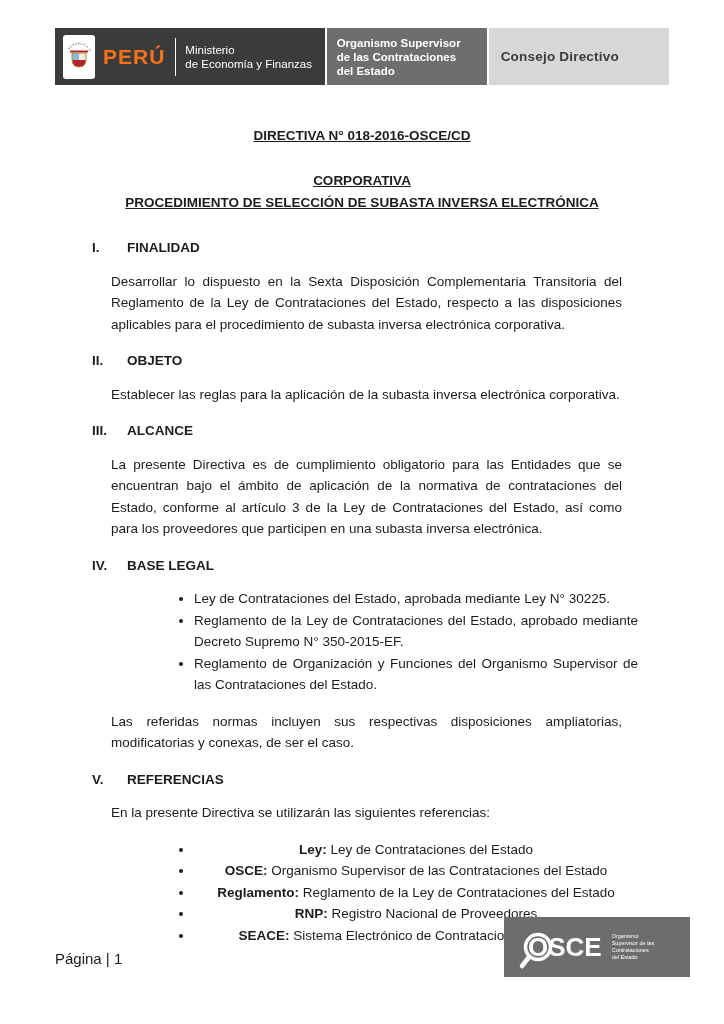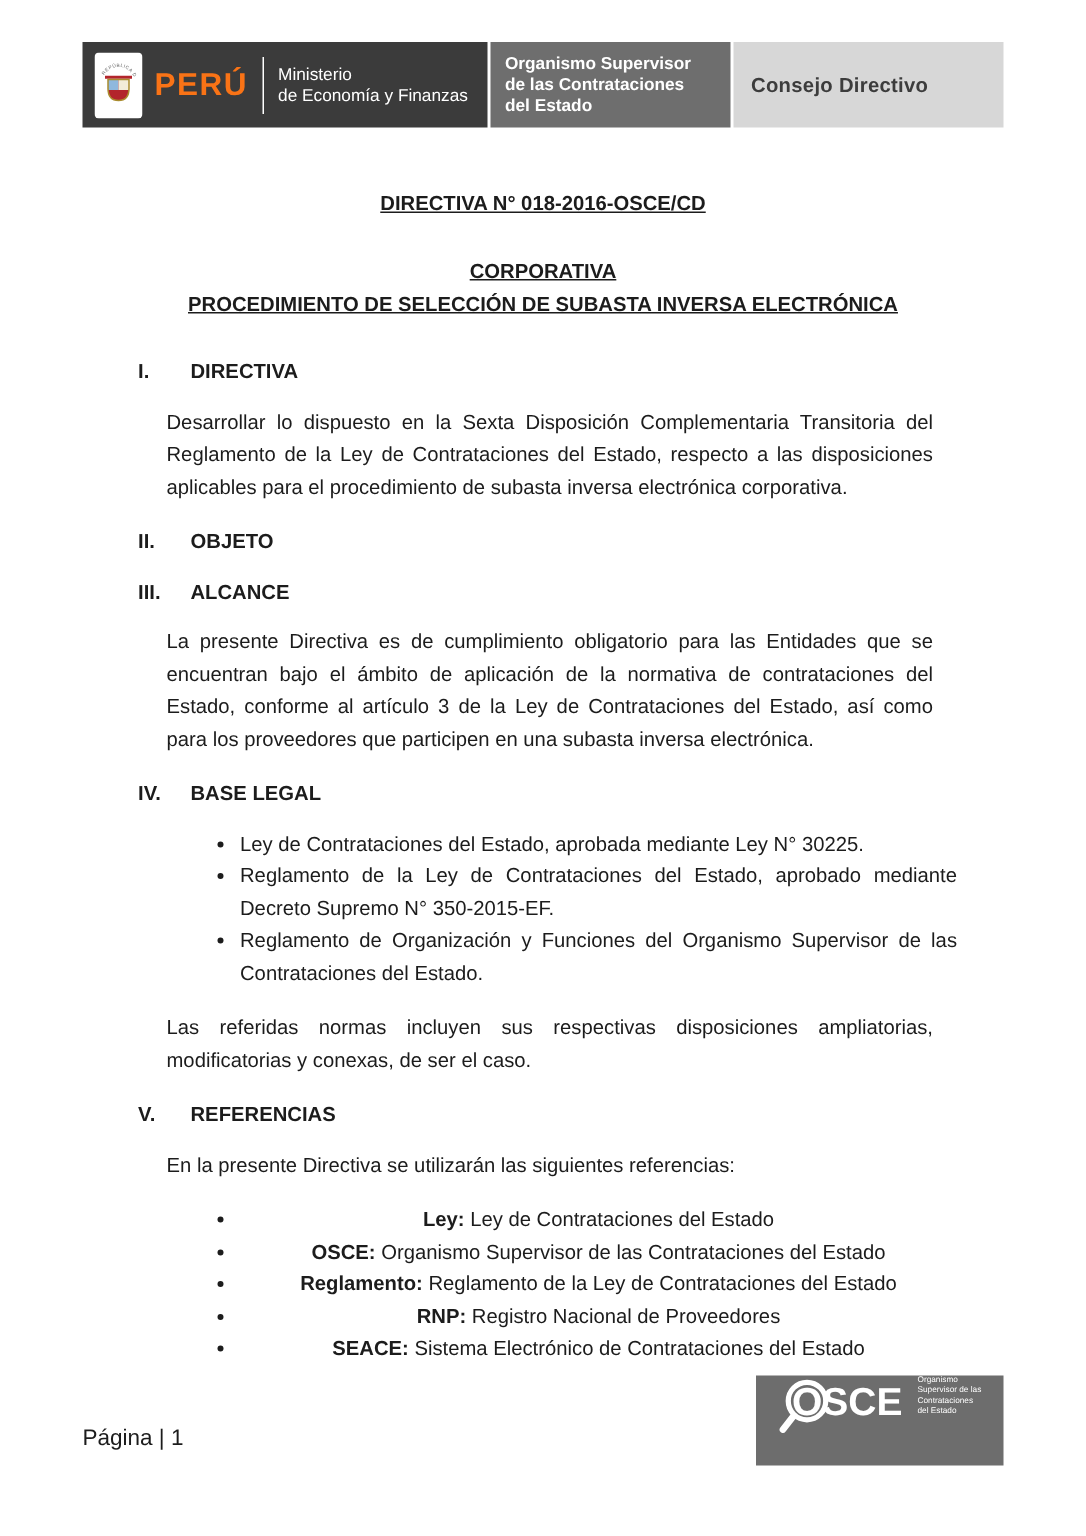--- a/index.html
+++ b/index.html
@@ -52,29 +52,29 @@
   .sec-head { display:flex; font-weight:bold; line-height:21.5px; margin-bottom:12px; }
   .numeral { flex:none; width:35px; margin-left:37px; }
   .body-text {
     margin:0 0 15px 56px; width:511px;
     text-align:justify; line-height:21.5px;
   }
   ul.bullets {
     margin:0 0 15px 72px; padding-left:33px; width:511px;
     line-height:21.5px; list-style:disc;
   }
-  ul.bullets li { text-align:justify; }
+  ul.bullets li { text-align:justify;margin-left:34px; }
   ul.refs li { text-align:center; }
   .term { font-weight:bold; }
 
   
   .page-number { position:absolute; left:55px; top:950px; font-size:15px; }
   .osce-logo {
-    position:absolute; top:917px; left:504px; width:165px; height:60px;
-    background:#6d6d6d; display:flex; gap:10px; padding-left:14px;
+    position:absolute; top:917px; left:504px; width:186px; height:60px;
+    background:#6d6d6d; display:flex; align-items:center; gap:10px; padding-left:14px;
   }
   .logo-word { position:relative; font-size:26px; font-weight:bold; color:#fff; line-height:34px; padding-left:10px; }
   .lens-svg { position:absolute; left:0; top:0; }
   .logo-tagline { color:#fff; font-size:5.5px; line-height:7px; }
 </style>
 </head>
 <body>
 
 <div class="page">
 
@@ -115,30 +115,31 @@
   <div class="doc-subtitle">
     <div class="u">CORPORATIVA</div>
     <div class="u">PROCEDIMIENTO DE SELECCIÓN DE SUBASTA INVERSA ELECTRÓNICA</div>
   </div>
 
   <div class="content">
 
     <section>
       <div class="sec-head">
         <span class="numeral">I.</span>
-        <span class="sec-title">DIRECTIVA</span>
+        <span class="sec-title">FINALIDAD</span>
       </div>
       <p class="body-text">Desarrollar lo dispuesto en la Sexta Disposición Complementaria Transitoria del Reglamento de la Ley de Contrataciones del Estado, respecto a las disposiciones aplicables para el procedimiento de subasta inversa electrónica corporativa.</p>
     </section>
 
     <section>
       <div class="sec-head">
         <span class="numeral">II.</span>
         <span class="sec-title">OBJETO</span>
       </div>
+      <p class="body-text">Establecer las reglas para la aplicación de la subasta inversa electrónica corporativa.</p>
     </section>
 
     <section>
       <div class="sec-head">
         <span class="numeral">III.</span>
         <span class="sec-title">ALCANCE</span>
       </div>
       <p class="body-text">La presente Directiva es de cumplimiento obligatorio para las Entidades que se encuentran bajo el ámbito de aplicación de la normativa de contrataciones del Estado, conforme al artículo 3 de la Ley de Contrataciones del Estado, así como para los proveedores que participen en una subasta inversa electrónica.</p>
     </section>
 

